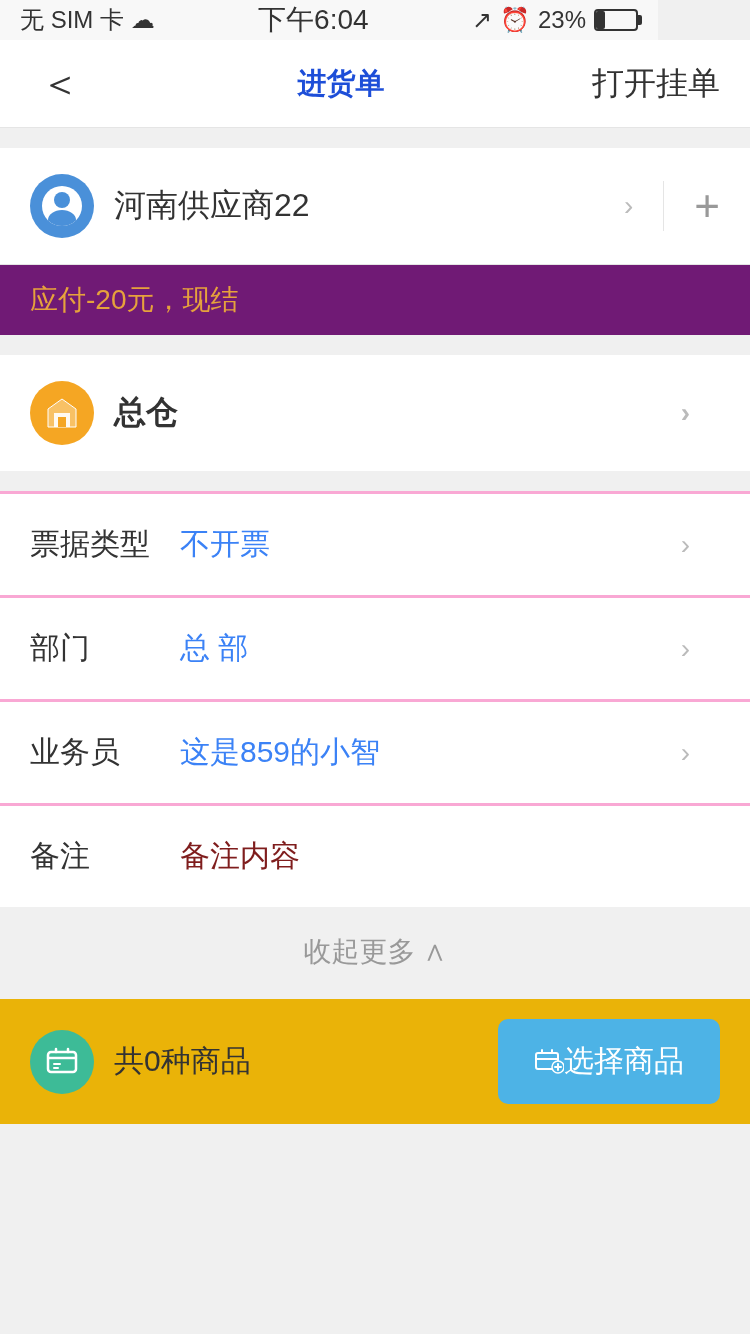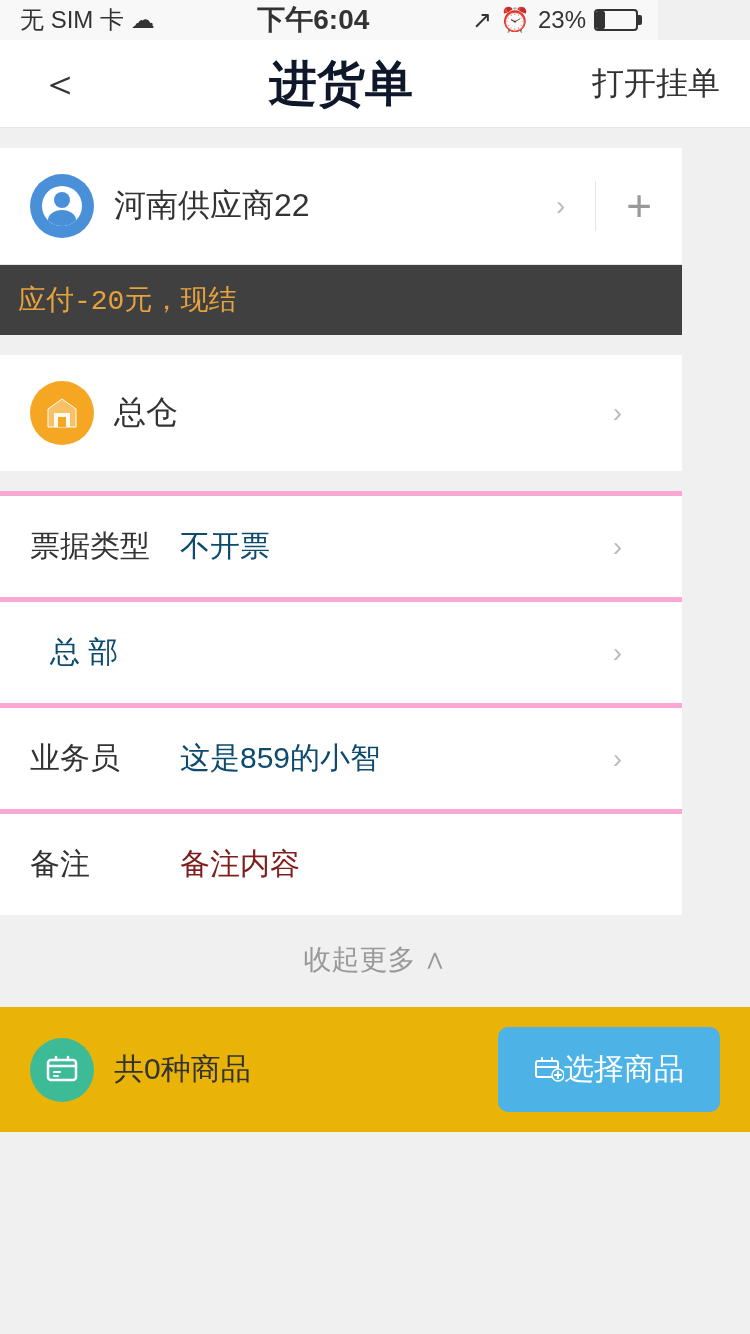--- a/index.html
+++ b/index.html
@@ -24,21 +24,21 @@
       font-size: 24px;
       color: #333;
     }
     .status-left {
       display: flex;
       align-items: center;
       gap: 8px;
     }
     .status-center {
       font-size: 28px;
-      font-weight: 700;
+      font-weight: 400;
     }
     .status-right {
       display: flex;
       align-items: center;
       gap: 8px;
       font-size: 24px;
     }
     .battery-icon {
       display: inline-block;
       width: 44px;
@@ -76,41 +76,41 @@
       padding: 0 30px;
       border-bottom: 1px solid #e5e5e5;
     }
     .nav-back {
       font-size: 40px;
       color: #333;
       cursor: pointer;
       padding: 10px;
     }
     .nav-title {
-      font-size: 48px;
+      font-size: 29px;
       font-weight: 600;
-      color: #0f172a;
+      color: #1d4ed8;
     }
     .nav-action {
       font-size: 32px;
       color: #333;
       cursor: pointer;
     }
 
     
     .section-divider {
       width: 750px;
       height: 20px;
       background: #f0f0f0;
     }
 
     
     .section {
       background: #fff;
-      width: 682px;
+      width: 750px;
     }
 
     
     .supplier-row {
       display: flex;
       align-items: center;
       padding: 26px 30px;
       border-bottom: 1px solid #e5e5e5;
     }
     .supplier-avatar {
@@ -171,32 +171,32 @@
       margin-right: 30px;
     }
     .add-icon {
       font-size: 44px;
       color: #999;
       cursor: pointer;
     }
 
     
     .notice-bar {
-      background: #404040;
-      padding: 16px 18px;
+      background: #701a75;
+      padding: 16px 30px;
       font-size: 28px;
       color: #e6a23c;
-      font-family: Liberation Mono, monospace;
     }
 
     
     .warehouse-row {
       display: flex;
       align-items: center;
       padding: 26px 30px;
+      font-weight: bold;
     }
     .warehouse-icon {
       width: 64px;
       height: 64px;
       border-radius: 50%;
       background: #f5a623;
       display: flex;
       align-items: center;
       justify-content: center;
       margin-right: 20px;
@@ -210,33 +210,33 @@
       flex: 1;
       font-size: 32px;
       color: #333;
     }
 
     
     .form-row {
       display: flex;
       align-items: center;
       padding: 30px 30px;
-      border-top: 5px solid #f9a8d4;
+      border-top: 3px solid #f9a8d4;
       min-height: 90px;
     }
     .form-label {
       font-size: 30px;
       color: #333;
       width: 130px;
       flex-shrink: 0;
     }
     .form-value {
       flex: 1;
       font-size: 30px;
-      color: #0c4a6e;
+      color: #3b82f6;
       padding-left: 20px;
     }
     .form-value.placeholder {
       color: #7f1d1d;
     }
 
     
     .collapse-row {
       background: #f0f0f0;
       display: flex;
@@ -356,20 +356,21 @@
 <div class="section-divider"></div>
 
 <div class="section">
   <div class="form-row">
     <span class="form-label">票据类型</span>
     <span class="form-value">不开票</span>
     <span class="chevron-icon">›</span>
   </div>
 
   <div class="form-row">
+    <span class="form-label">部门</span>
     <span class="form-value">总 部</span>
     <span class="chevron-icon">›</span>
   </div>
 
   <div class="form-row">
     <span class="form-label">业务员</span>
     <span class="form-value">这是859的小智</span>
     <span class="chevron-icon">›</span>
   </div>
 

